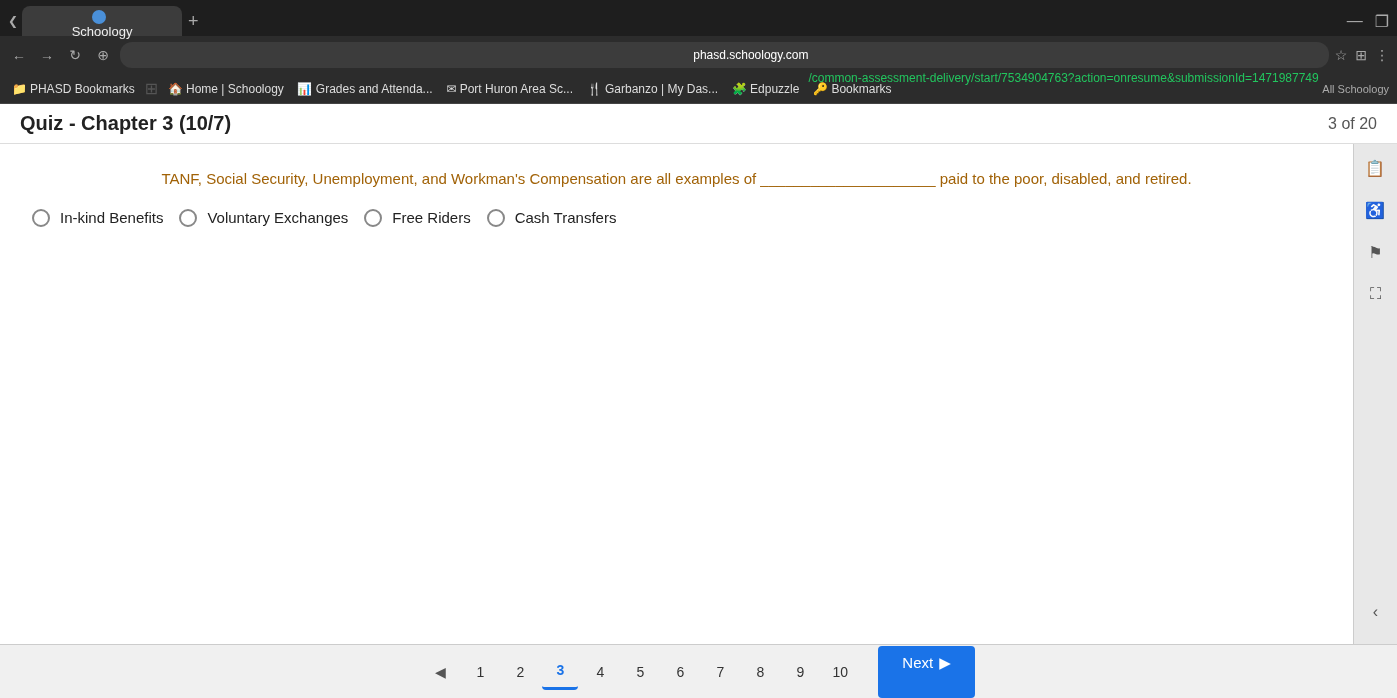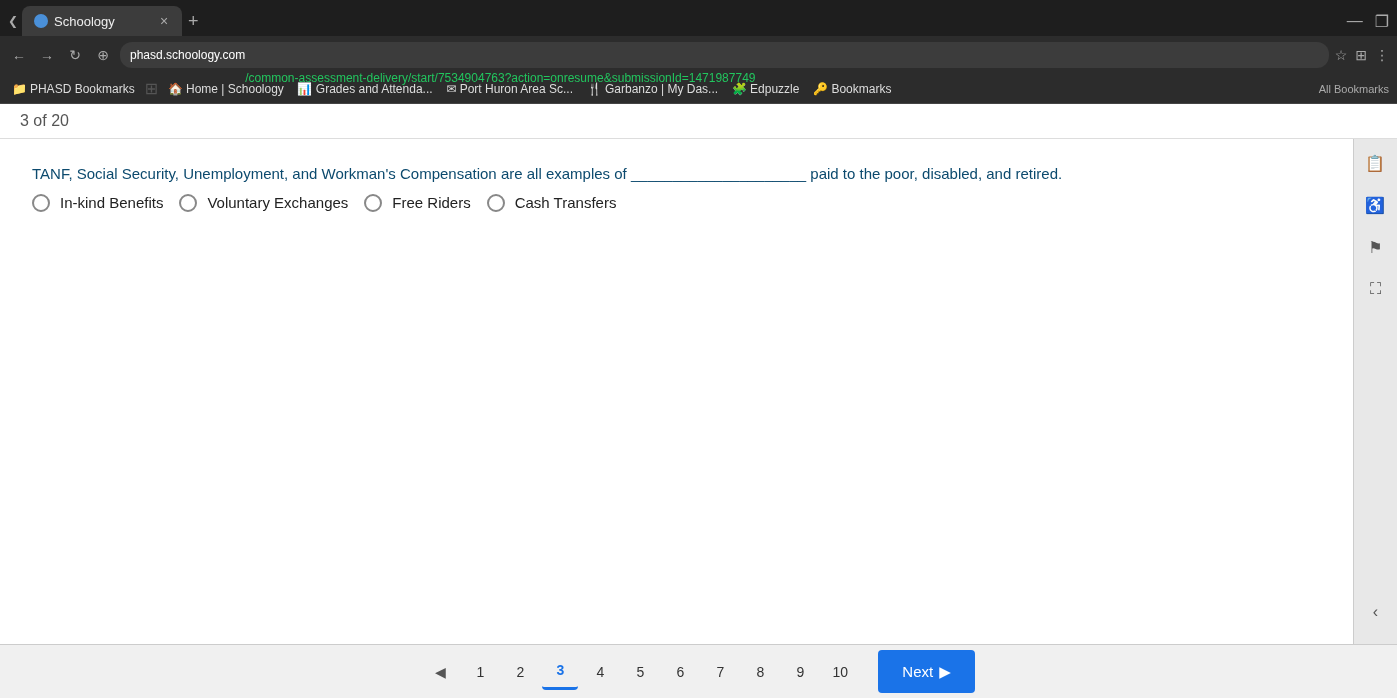--- a/index.html
+++ b/index.html
@@ -35,20 +35,21 @@
     .tab {
       display: flex;
       align-items: center;
       background: #3c3c3c;
       border-radius: 8px 8px 0 0;
       padding: 4px 12px;
       font-size: 13px;
       color: #eee;
       height: 30px;
       min-width: 160px;
+      flex-direction: column;
     }
 
     .tab .tab-icon {
       width: 14px;
       height: 14px;
       background: #4a90d9;
       border-radius: 50%;
       margin-right: 6px;
       flex-shrink: 0;
     }
@@ -100,20 +101,21 @@
     .address-bar {
       flex: 1;
       background: #3c3c3c;
       border-radius: 12px;
       height: 26px;
       display: flex;
       align-items: center;
       padding: 0 10px;
       font-size: 12px;
       color: #ddd;
+      justify-content: flex-end;
     }
 
     .address-bar .url-domain {
       color: #fff;
     }
 
     .address-bar .url-path {
       color: #22c55e;
       margin-top: 46px;
     }
@@ -194,23 +196,24 @@
     }
 
     .question-area {
       flex: 1;
       padding: 24px 32px;
       background: #fff;
     }
 
     .question-text {
       font-size: 15px;
-      color: #0c4a6e;
-      margin-bottom: 8px;
+      color: #a16207;
+      margin-bottom: 18px;
       line-height: 1.5;
+      text-align: center;
     }
 
     .answer-options {
       display: flex;
       gap: 16px;
     }
 
     .answer-option {
       display: flex;
       align-items: center;
@@ -310,24 +313,23 @@
 
     .next-btn {
       background: #1a73e8;
       color: #fff;
       border: none;
       border-radius: 4px;
       padding: 8px 24px;
       font-size: 15px;
       cursor: pointer;
       display: flex;
-      align-items: center;
       gap: 6px;
       margin-left: 16px;
-      height: 43px;
+      height: 52px;
     }
   </style>
 </head>
 <body>
 
 <div class="browser-chrome">
   <div class="tab-bar">
     <span class="tab-back-btn">❮</span>
     <div class="tab">
       <div class="tab-icon"></div>
@@ -380,27 +382,28 @@
       <span>Garbanzo | My Das...</span>
     </span>
     <span class="bookmark-item">
       <span>🧩</span>
       <span>Edpuzzle</span>
     </span>
     <span class="bookmark-item">
       <span>🔑</span>
       <span>Bookmarks</span>
     </span>
-    <span class="all-bookmarks">All Bookmarks</span>
+    <span class="all-bookmarks">All Schoology</span>
   </div>
 </div>
 
 <div class="page-content">
 
   <div class="quiz-header">
+    <h1 class="quiz-title">Quiz - Chapter 3 (10/7)</h1>
     <span class="question-counter">3 of 20</span>
   </div>
 
   <div class="quiz-body">
 
     <div class="question-area">
       <p class="question-text">TANF, Social Security, Unemployment, and Workman's Compensation are all examples of _____________________ paid to the poor, disabled, and retired.</p>
 
       <div class="answer-options">
 

